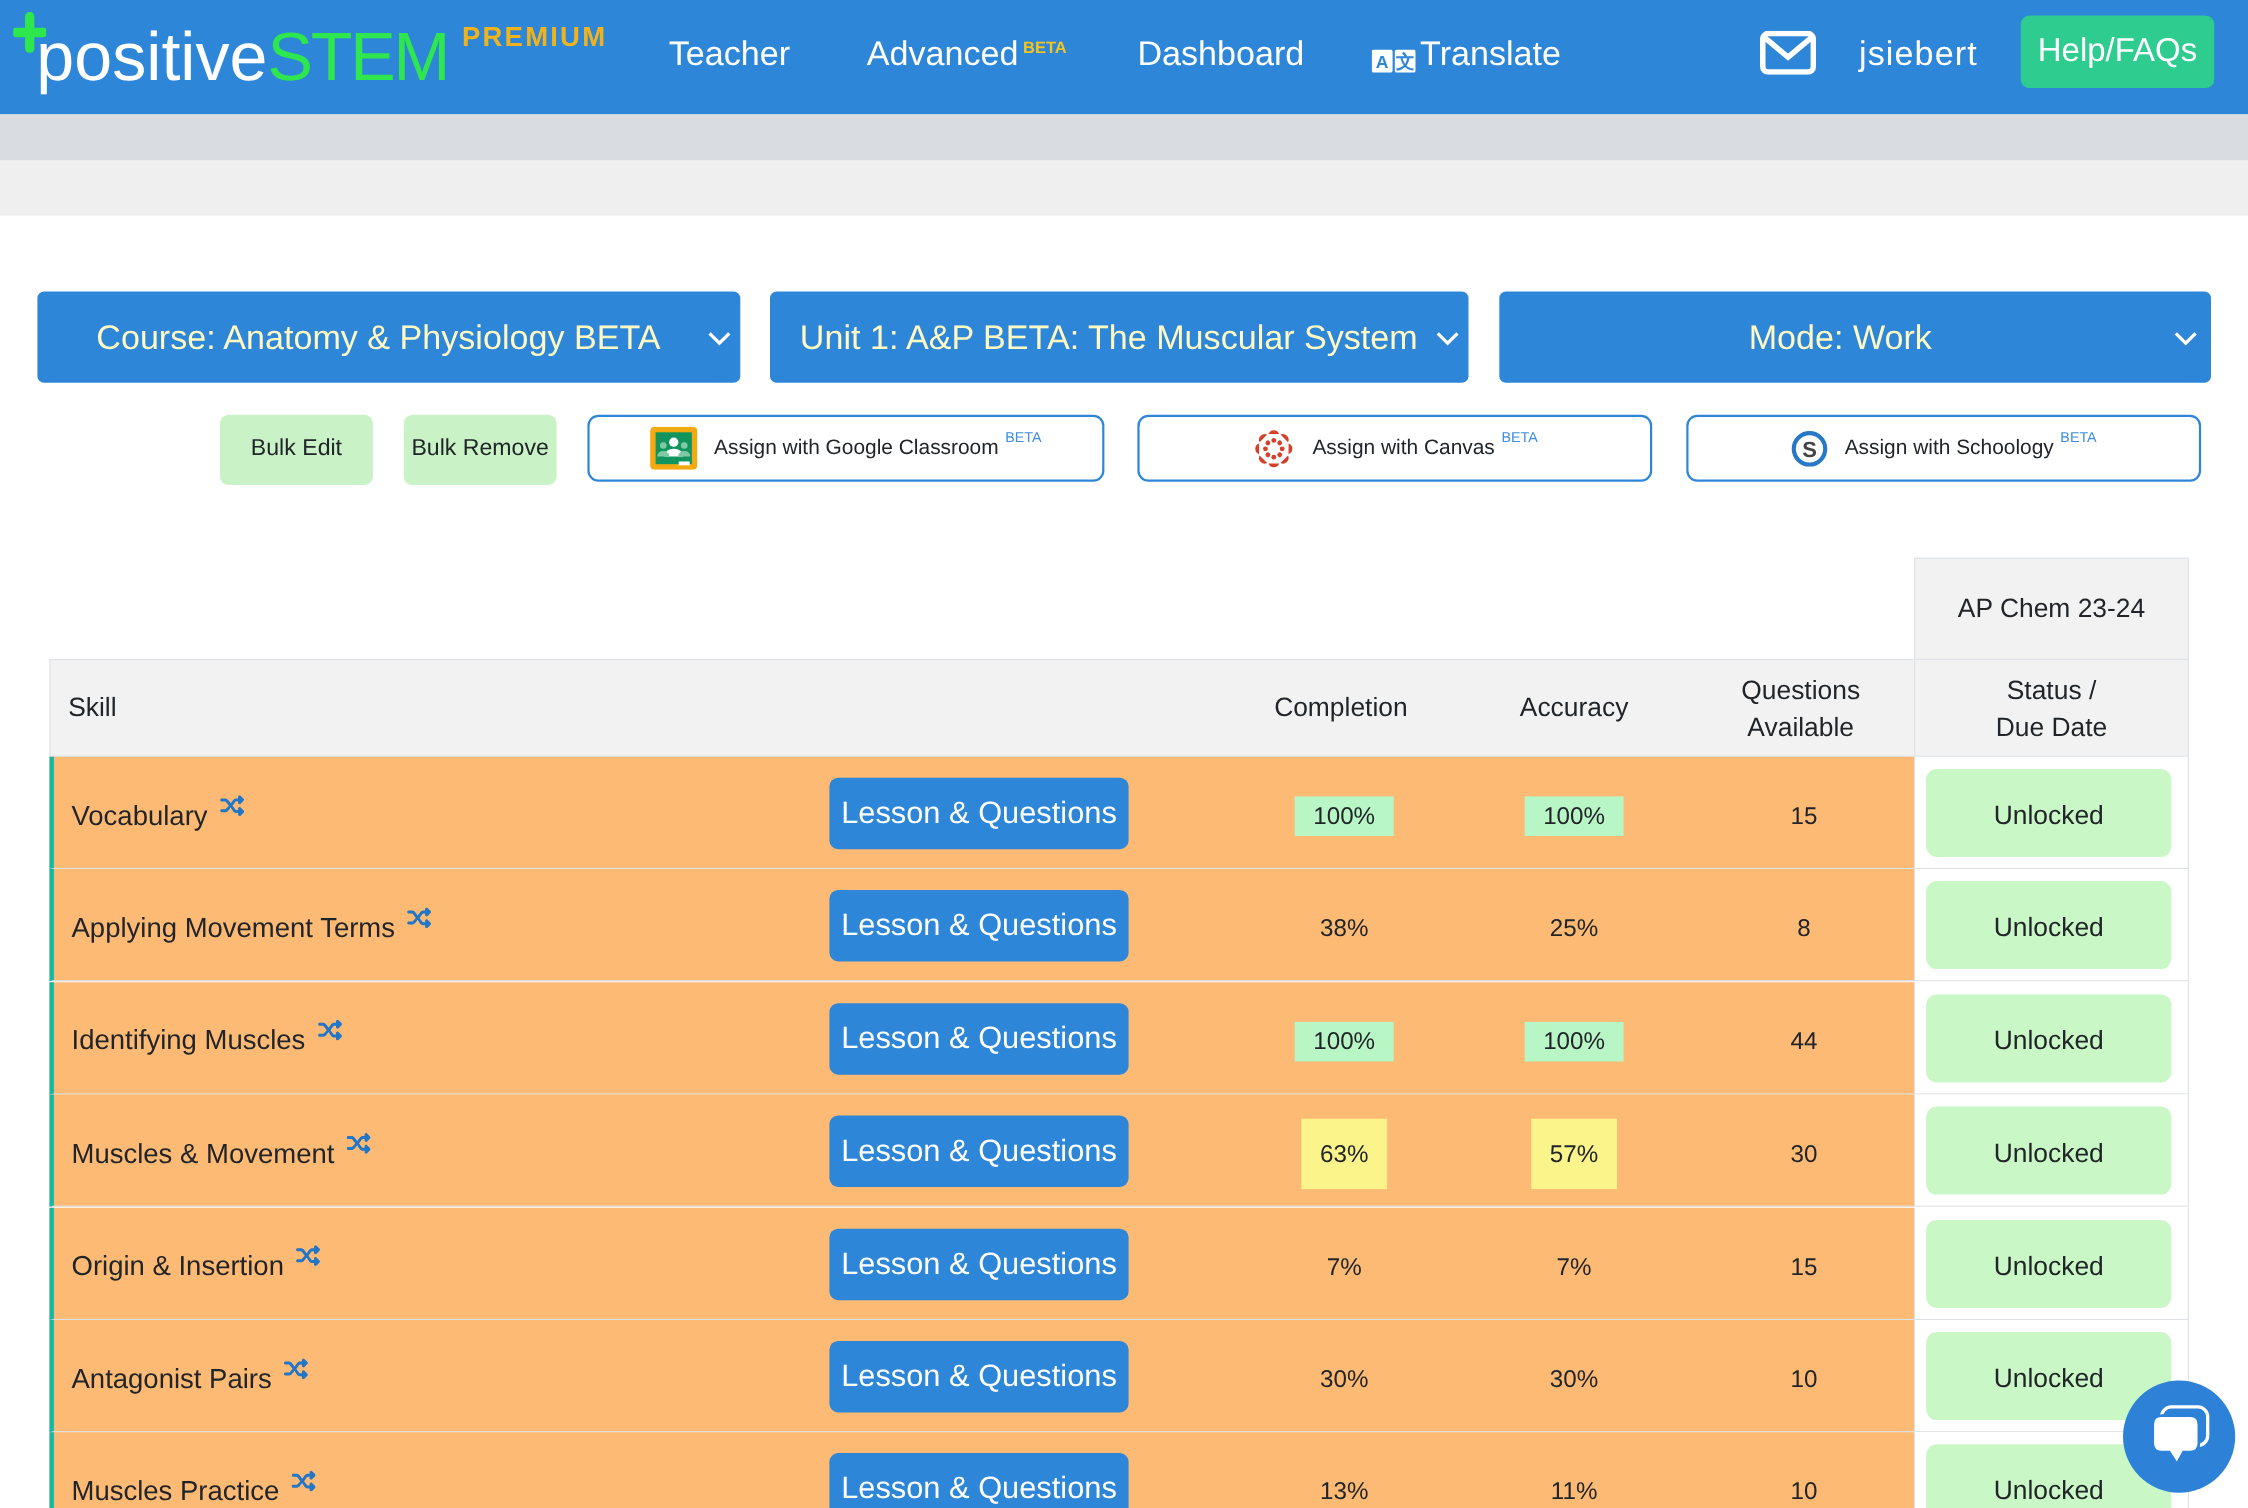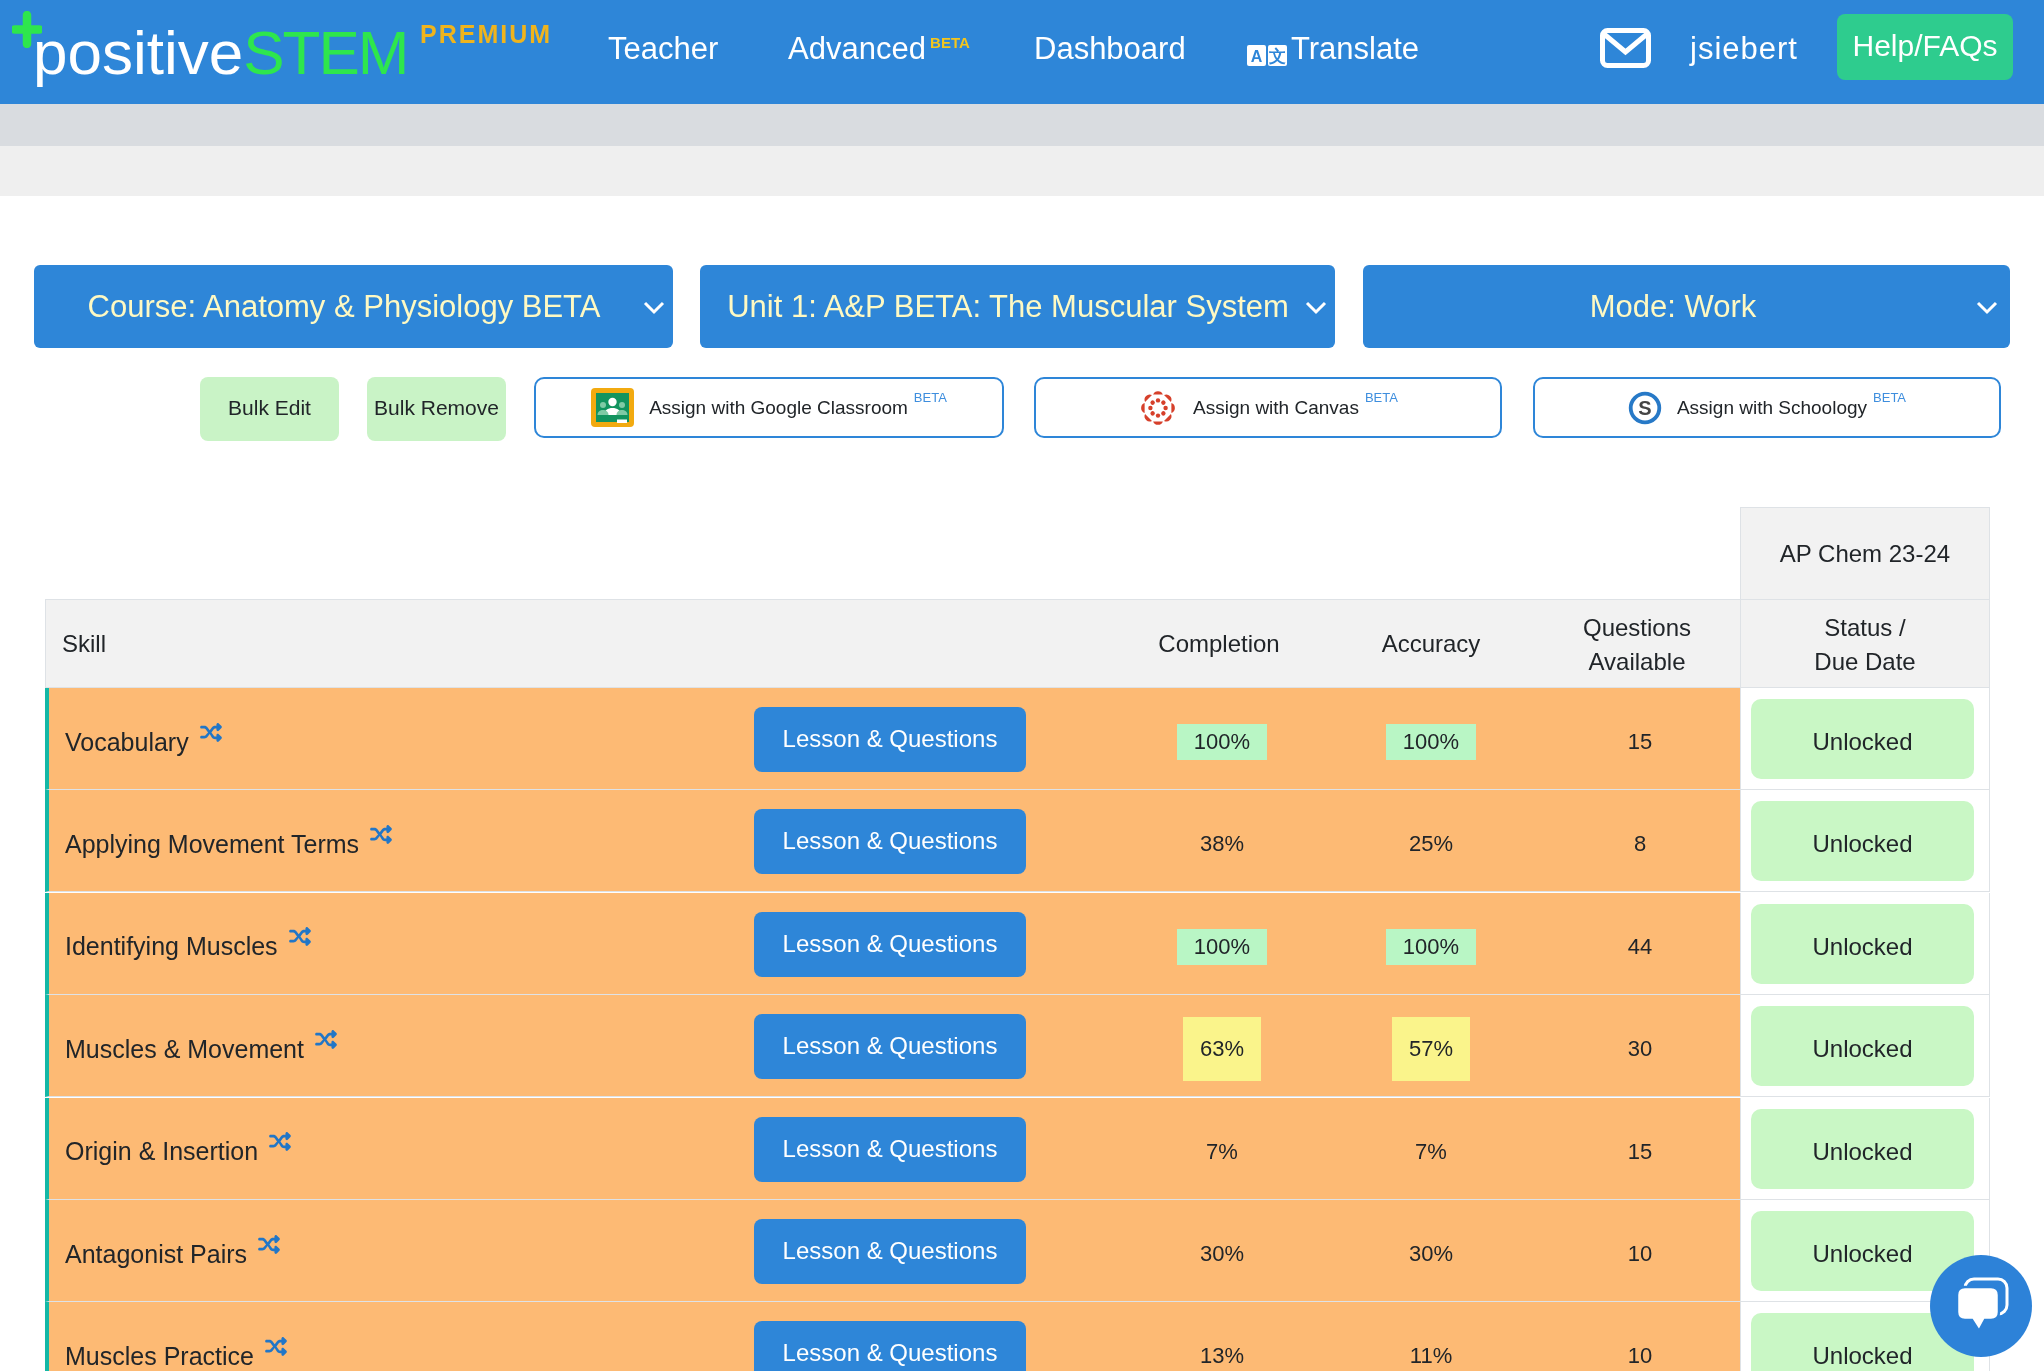--- a/index.html
+++ b/index.html
@@ -33,21 +33,21 @@
 
 
 #apchem { position:absolute; left:1740px; top:507px; width:250px; height:93px; background:#f2f2f2; border:1px solid #dee2e6; font-size:24px; color:#212529; display:flex; align-items:center; justify-content:center; }
 #thead-main { position:absolute; left:45px; top:599px; width:1695px; height:89px; background:#f2f2f2; border:1px solid #dee2e6; border-right:none; }
 #thead-status { position:absolute; left:1740px; top:599px; width:250px; height:89px; background:#f2f2f2; border:1px solid #dee2e6; }
 .th { position:absolute; color:#212529; font-size:24px; }
 .row { position:absolute; left:45px; width:1695px; height:102px; border-left:4px solid #14b8a6; border-bottom:1px solid #dee2e6; background:#fdba74; }
 .srow { position:absolute; left:1740px; width:250px; height:102px; border-left:1px solid #dee2e6; border-right:1px solid #dee2e6; border-bottom:1px solid #dee2e6; background:#fff; }
 .skill { position:absolute; left:16px; top:0; height:100%; padding-top:7px; display:flex; align-items:center; color:#212529; font-size:25px; white-space:nowrap; }
 .skill svg { margin-left:11px; position:relative; top:-10px; }
-.lq { position:absolute; left:705px; top:19px; width:272px; height:65px; background:#2e86d8; border-radius:8px; color:#fff; font-size:24px; text-align:center; line-height:64px; }
+.lq { position:absolute; left:705px; top:19px; width:272px; height:65px; background:#2e86d8; border-radius:8px; color:#fff; font-size:28px; text-align:center; line-height:64px; }
 .pct { position:absolute; top:0; height:100%; padding-top:7px; display:flex; align-items:center; justify-content:center; width:100px; color:#212529; font-size:22px; }
 .hl-g { background:#b9f6c5; padding:5px 17px; }
 .hl-y { background:#faf48b; padding:19px 17px; }
 .unlocked { position:absolute; left:10px; top:11px; width:223px; height:80px; background:#c9f7c5; border-radius:10px; color:#212529; font-size:24px; text-align:center; line-height:86px; }
 
 
 #chat { position:absolute; left:1930px; top:1255px; width:102px; height:102px; border-radius:51px; background:#2d82d8; }
 </style>
 </head>
 <body>

